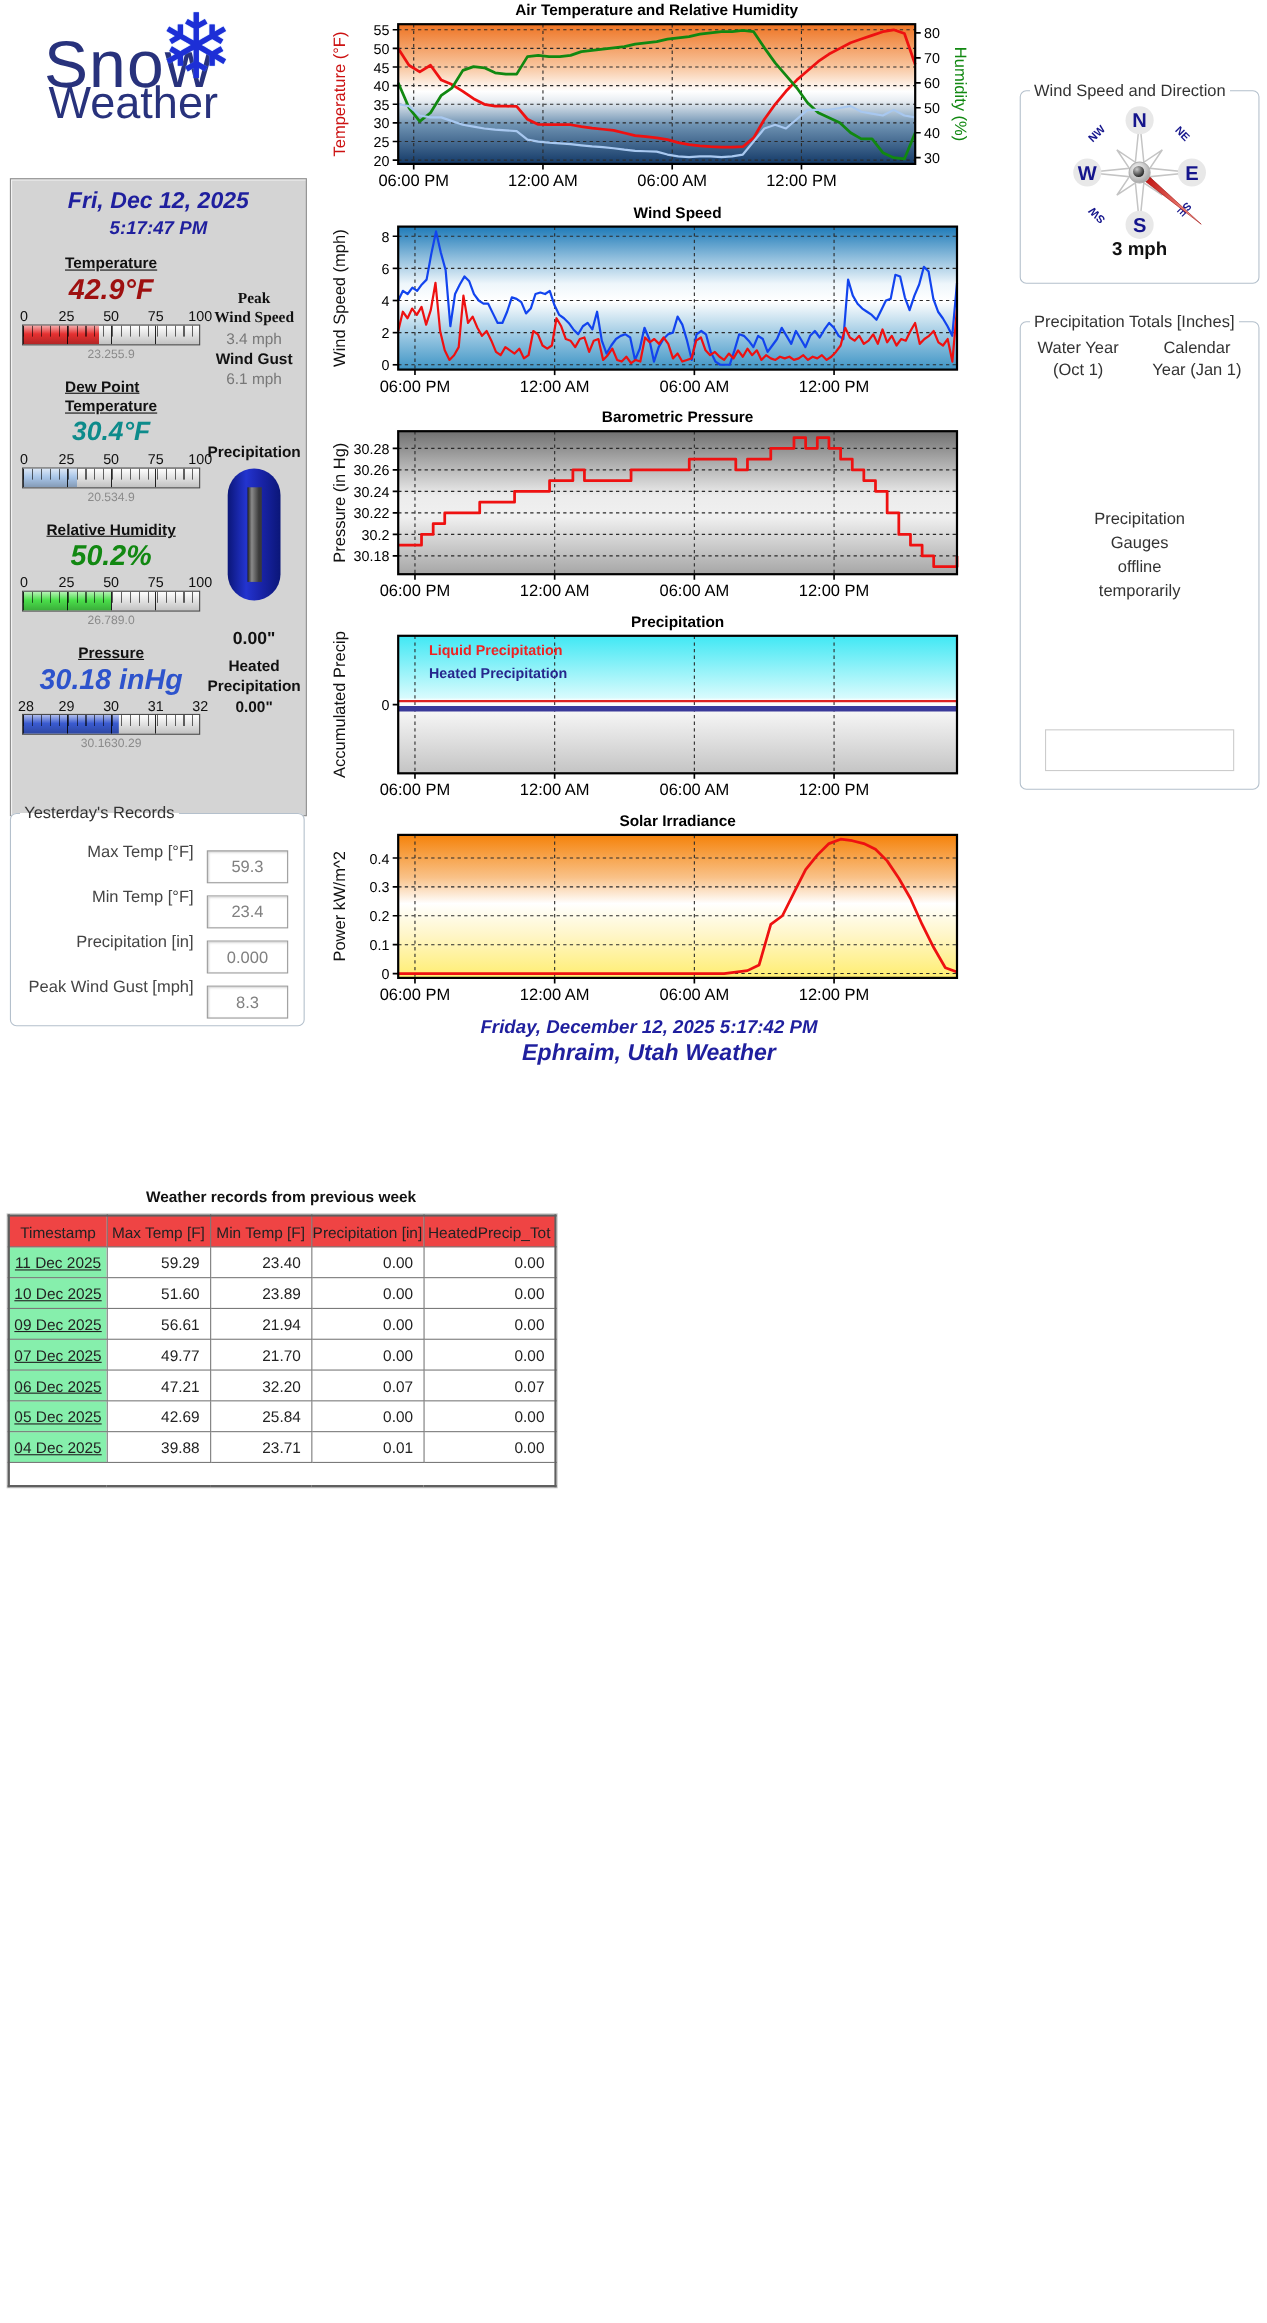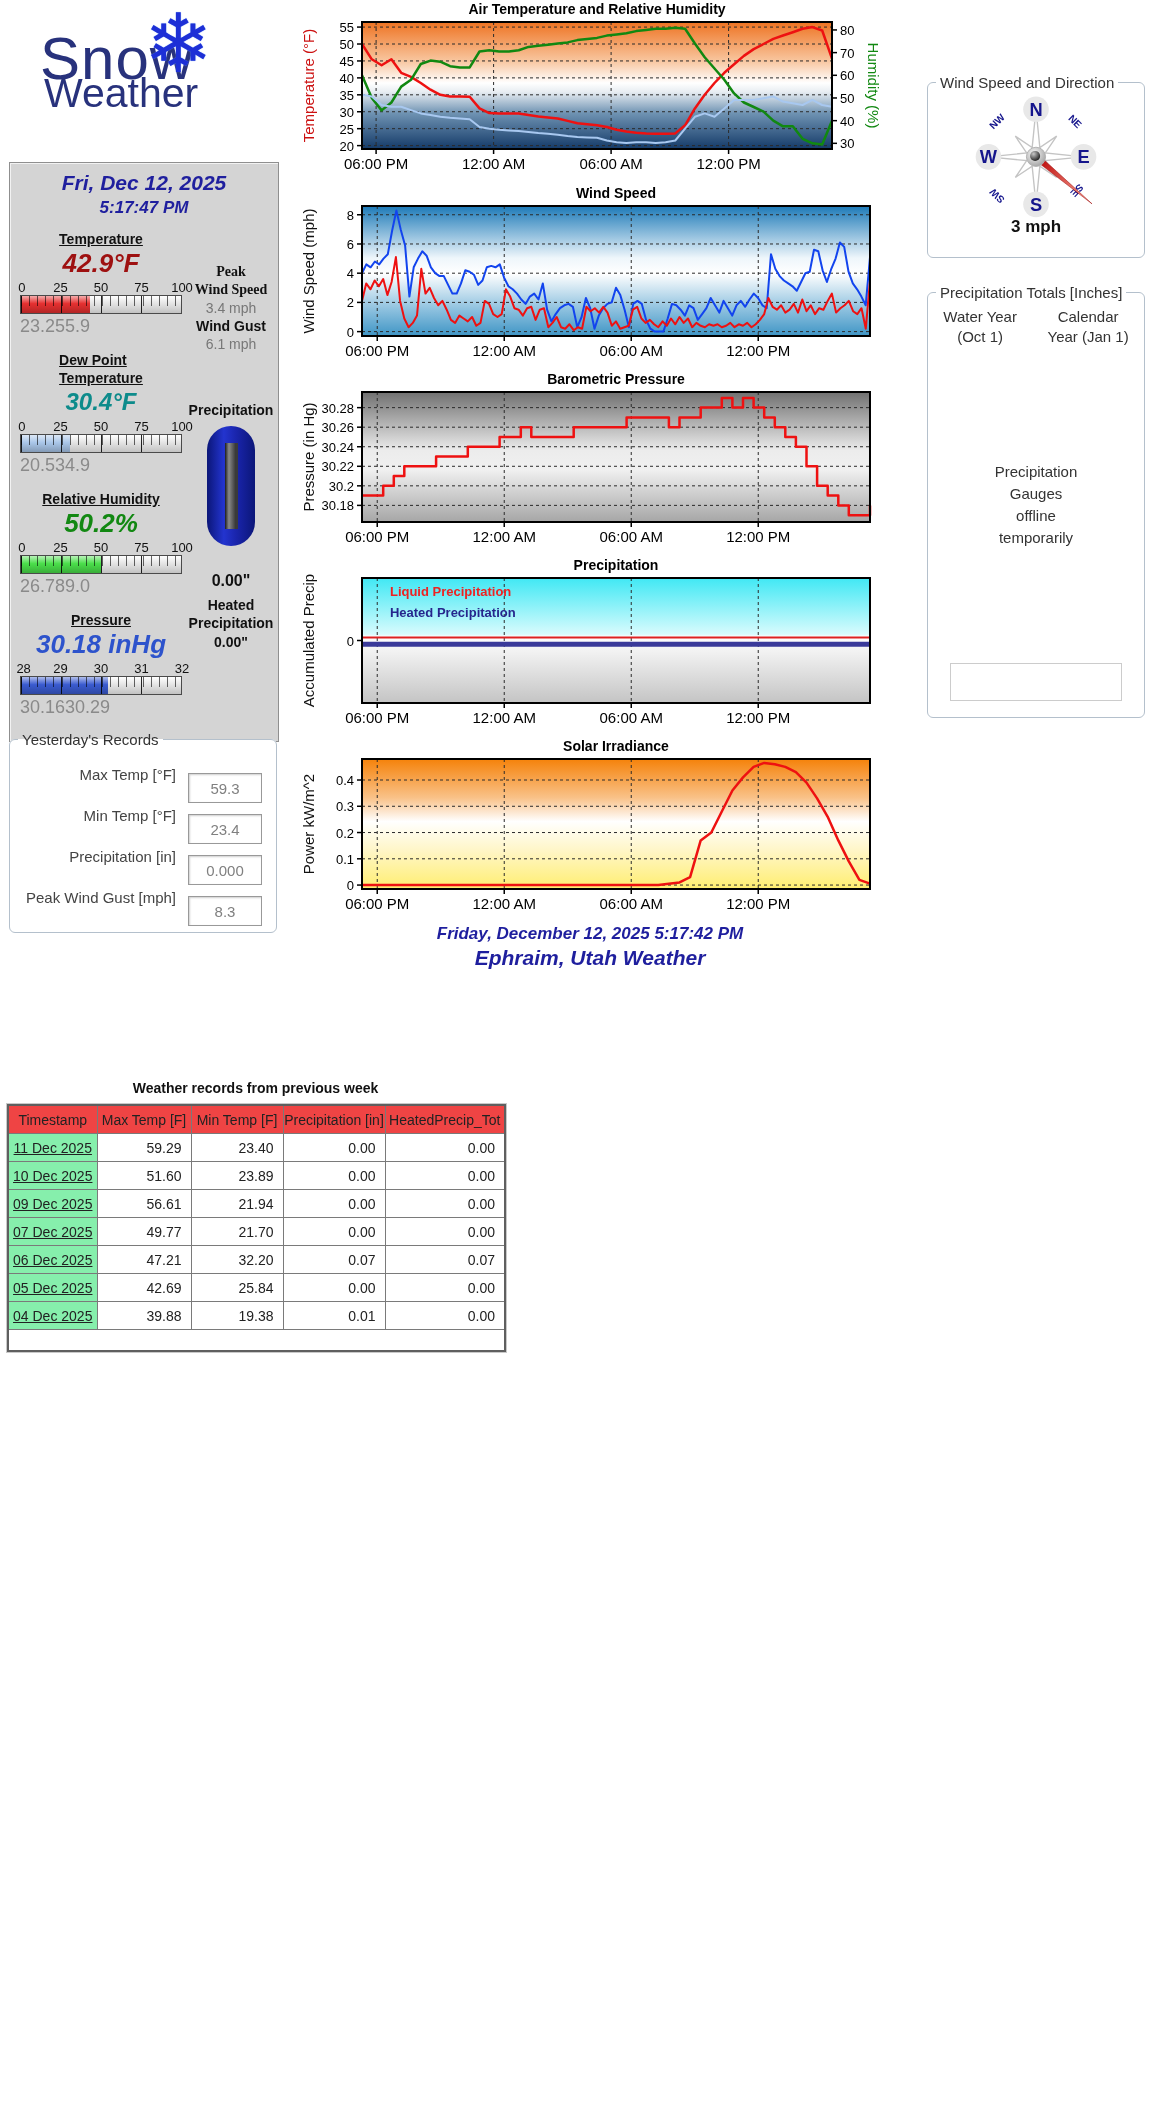--- a/index.html
+++ b/index.html
@@ -32,21 +32,21 @@
   .gscale{position:relative;height:15px;font-size:13px;color:#111;}
   .gscale span{position:absolute;transform:translateX(-50%);}
   .gtrack{position:relative;height:17px;border:1px solid #4a4a4a;
           background:linear-gradient(#ffffff,#c2c2c2);overflow:hidden;}
   .gfill{position:absolute;left:0;top:0;bottom:0;
          background-image:linear-gradient(rgba(255,255,255,.6),rgba(255,255,255,0) 45%,rgba(0,0,0,.22));}
   .gticks{position:absolute;left:0;top:0;height:58%;width:100%;
           background-image:repeating-linear-gradient(90deg,rgba(0,0,0,.6) 0 1px,transparent 1px 8.1px);}
   .gquarters{position:absolute;inset:0;
           background-image:repeating-linear-gradient(90deg,rgba(0,0,0,.85) 0 1px,transparent 1px 25%);}
-  .gminmax{display:flex;justify-content:flex-start;font-size:18px;color:#8a8a8a;margin-top:2px;}
+  .gminmax{display:flex;justify-content:center;font-size:11px;color:#8a8a8a;margin-top:2px;}
   .wind-bold{font-size:14px;font-weight:bold;color:#111;line-height:18px;}
   .wind-val{font-size:14px;color:#777;line-height:18px;}
   .precip-label{font-size:14px;font-weight:bold;color:#111;margin-top:49px;}
   .pill{width:48px;height:120px;margin-top:8px;border-radius:24px;
         background:linear-gradient(90deg,#0b1678,#2334cf 35%,#1a25ad 60%,#0b1678);
         display:flex;align-items:center;justify-content:center;}
   .pill-slot{width:13px;height:86px;
         background:linear-gradient(90deg,#1c1c1c,#8a8a8a 30%,#3a3a3a 80%);}
   .pill-val{font-size:16px;font-weight:bold;color:#111;margin-top:26px;}
   .heated-label{font-size:14px;font-weight:bold;color:#111;line-height:18px;margin-top:6px;}
@@ -600,21 +600,21 @@
         <tr>
           <td class="ts">05 Dec 2025</td>
           <td class="num">42.69</td>
           <td class="num">25.84</td>
           <td class="num">0.00</td>
           <td class="num">0.00</td>
         </tr>
         <tr>
           <td class="ts">04 Dec 2025</td>
           <td class="num">39.88</td>
-          <td class="num">19.38</td>
+          <td class="num">23.71</td>
           <td class="num">0.01</td>
           <td class="num">0.00</td>
         </tr>
       </tbody>
     <tfoot>
         <tr>
           <td class="empty" colspan="5"></td>
         </tr>
       </tfoot>
   </table>

